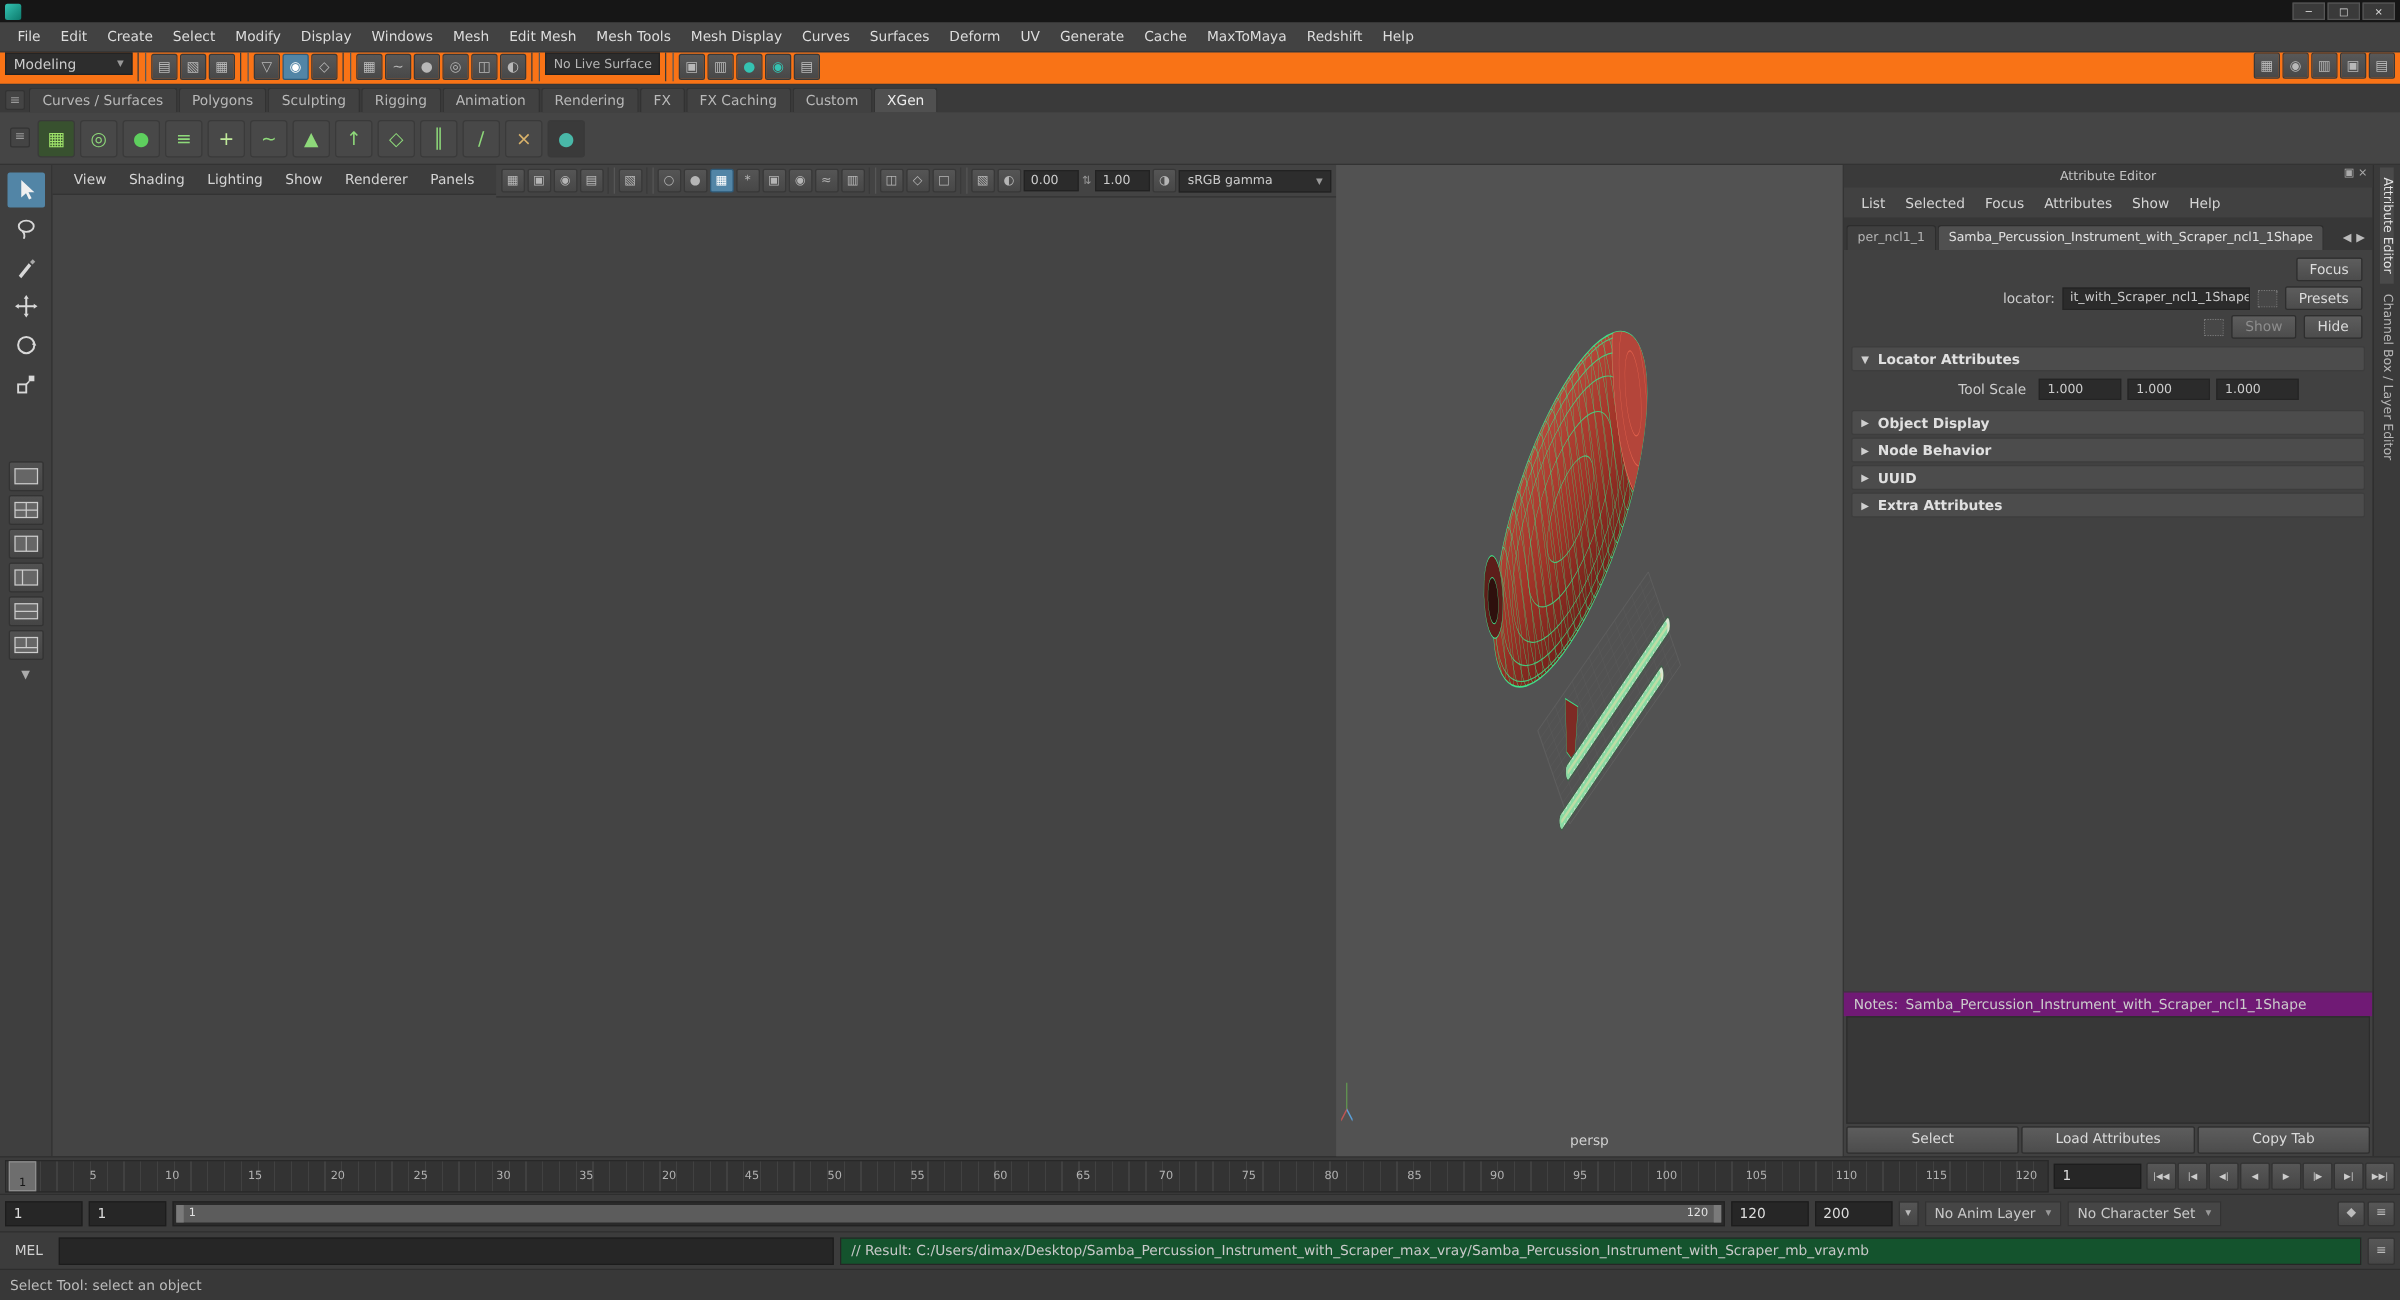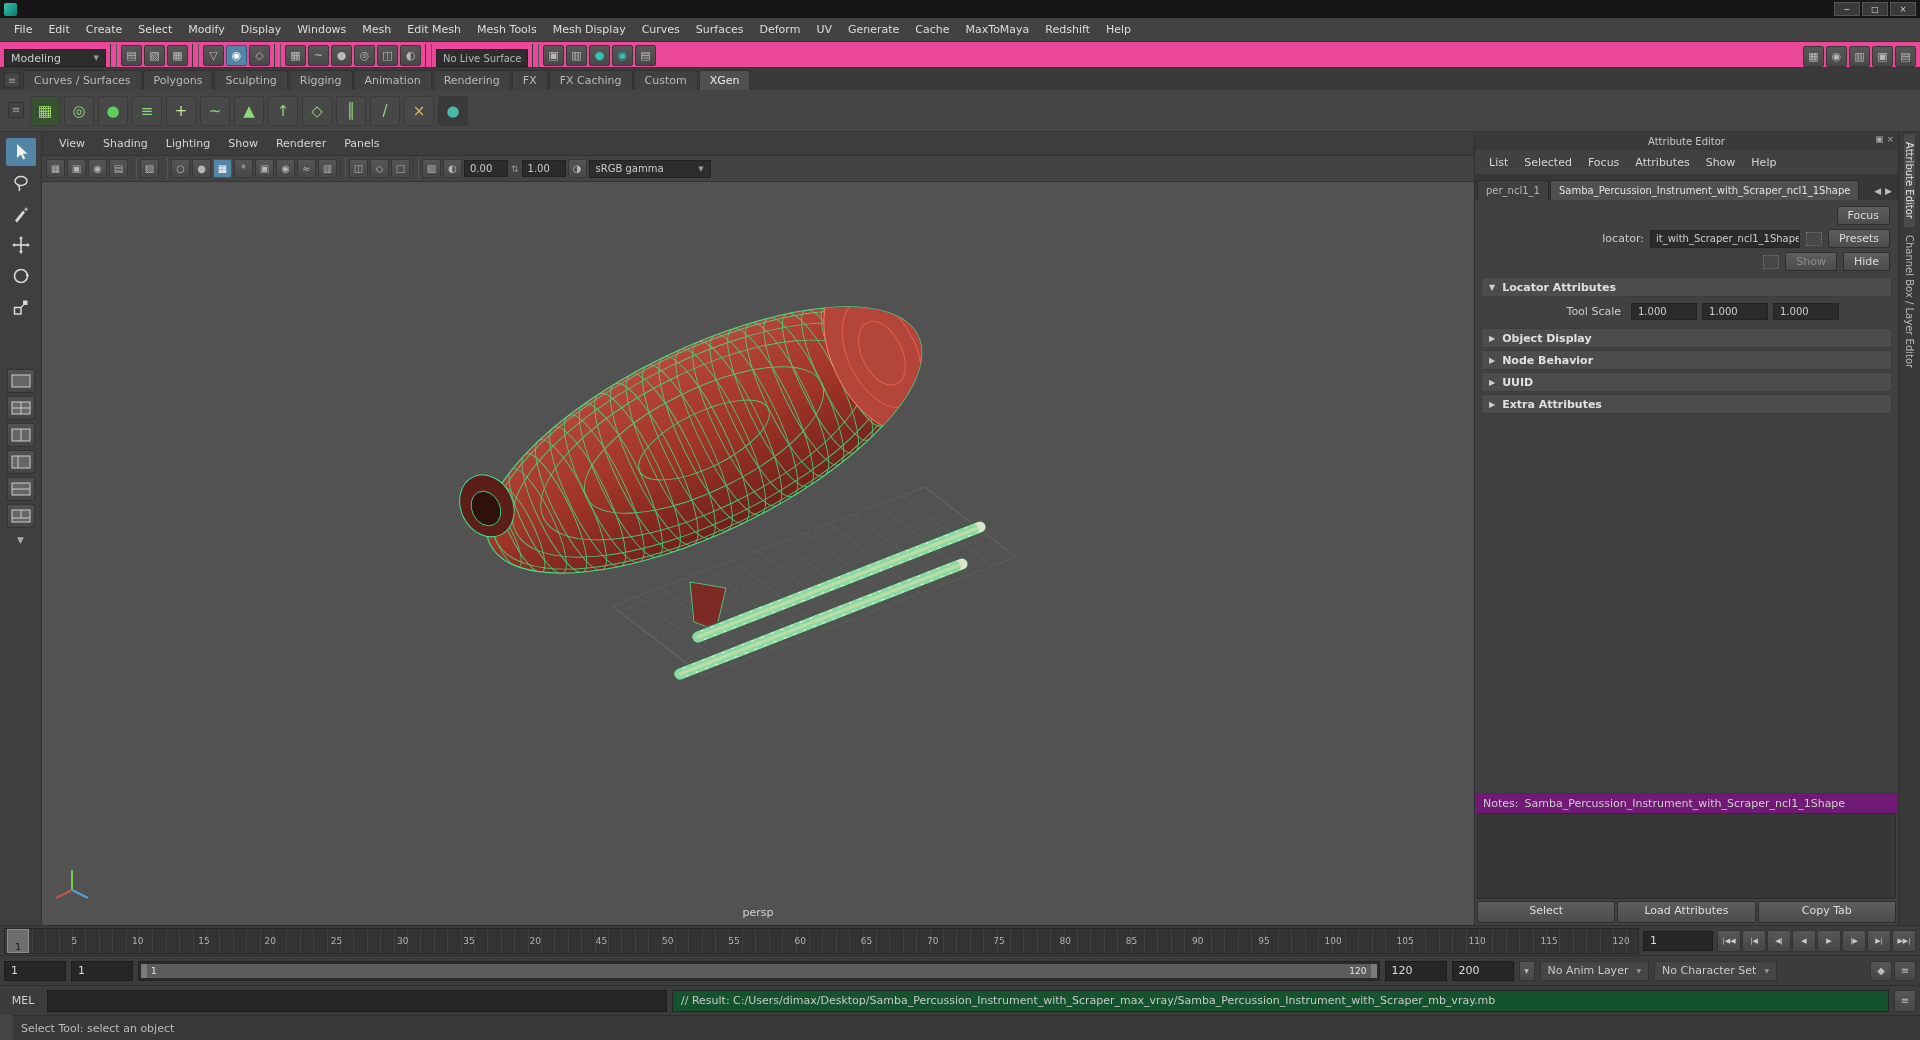--- a/index.html
+++ b/index.html
@@ -13,21 +13,21 @@
   .app-icon { width:13px; height:13px; border-radius:2px; background:linear-gradient(135deg,#35c3b2,#0c7a6c); flex:0 0 13px; }
   .title-text { white-space:nowrap; overflow:hidden; }
   .win-controls { margin-left:auto; display:flex; gap:2px; }
   .win-btn { width:26px; height:14px; background:#3a3a3a; border:1px solid #555; color:#ddd; font-size:8px; display:flex; align-items:center; justify-content:center; }
 
   
   .menubar { height:24px; background:#424242; border-bottom:1px solid #343434; display:flex; align-items:center; padding:0 6px; flex:0 0 24px; }
   .menu-item { padding:3px 8px; color:#dddddd; white-space:nowrap; }
 
   
-  .statusline { height:26px; background:#ec4899; border-bottom:1px solid #363636; display:flex; align-items:flex-end; padding:0 4px; gap:2px; flex:0 0 26px; }
+  .statusline { height:26px; background:#f97316; border-bottom:1px solid #363636; display:flex; align-items:flex-start; padding:0 4px; gap:2px; flex:0 0 26px; }
   .menuset { width:102px; height:18px; background:#2d2d2d; border:1px solid #222; display:flex; align-items:center; justify-content:space-between; padding:0 6px; color:#ccc; }
   .menuset .arr { font-size:7px; color:#999; }
   .sl-icons { display:flex; align-items:center; gap:2px; }
   .sl-icon { width:21px; height:21px; background:linear-gradient(#585858,#484848); border:1px solid #383838; border-radius:2px; display:flex; align-items:center; justify-content:center; font-size:11px; color:#b8b8b8; }
   .sl-icon.divider { width:7px; height:23px; background:none; border:none; border-left:1px solid #3a3a3a; border-right:1px solid #585858; border-radius:0; margin:0 2px; }
   .sl-icon.active { background:#5285a6; border-color:#2e5a78; color:#fff; }
   .live-field { width:92px; height:18px; background:#2d2d2d; border:1px solid #222; display:flex; align-items:center; padding:0 6px; color:#b5b5b5; font-size:10px; white-space:nowrap; }
   .sl-spacer { flex:1; }
 
   
@@ -43,21 +43,21 @@
 
   .toolbox { width:42px; background:#3f3f3f; border-right:1px solid #323232; display:flex; flex-direction:column; align-items:center; padding-top:6px; gap:3px; flex:0 0 42px; }
   .tool { width:30px; height:28px; display:flex; align-items:center; justify-content:center; border-radius:2px; }
   .tool.active { background:#5285a6; }
   .tool svg { width:20px; height:20px; }
   .tool-gap { height:42px; }
   .layout-btn { width:28px; height:24px; background:linear-gradient(#525252,#454545); border:1px solid #333; border-radius:2px; display:flex; align-items:center; justify-content:center; }
   .layout-btn svg { width:22px; height:16px; }
   .tool-more { color:#aaa; font-size:9px; margin-top:4px; }
 
-  .viewport { flex:1; display:flex; flex-direction:column; min-width:0; }
+  .viewport { flex:1; display:flex; flex-direction:row; min-width:0; }
   .vp-menubar { height:24px; background:#3d3d3d; border-bottom:1px solid #333; display:flex; align-items:center; padding:0 8px; flex:0 0 24px; }
   .vp-menu-item { padding:2px 9px; color:#d5d5d5; }
   .vp-toolbar { height:26px; background:#434343; border-bottom:1px solid #333; display:flex; align-items:center; padding:0 4px; gap:2px; flex:0 0 26px; }
   .vp-icon { width:19px; height:19px; background:linear-gradient(#555,#474747); border:1px solid #383838; border-radius:2px; display:flex; align-items:center; justify-content:center; font-size:10px; color:#b5b5b5; }
   .vp-icon.divider { width:6px; height:21px; background:none; border:none; border-left:1px solid #3a3a3a; border-right:1px solid #565656; border-radius:0; margin:0 1px; }
   .vp-icon.active { background:#5285a6; border-color:#2e5a78; color:#fff; }
   .vp-field { width:44px; height:17px; background:#2b2b2b; border:1px solid #222; display:flex; align-items:center; padding:0 5px; color:#ccc; font-size:10px; }
   .vp-spin { font-size:9px; color:#999; padding:0 1px; }
   .vp-dropdown { width:122px; height:18px; background:#2d2d2d; border:1px solid #222; display:flex; align-items:center; justify-content:space-between; padding:0 6px; color:#ccc; font-size:10px; }
   .vp-dropdown .arr { font-size:7px; color:#999; }
@@ -126,21 +126,21 @@
   .rl-icon { width:22px; height:20px; background:linear-gradient(#575757,#464646); border:1px solid #333; border-radius:2px; display:flex; align-items:center; justify-content:center; color:#bbb; font-size:10px; }
 
   
   .commandline { height:30px; flex:0 0 30px; background:#3c3c3c; border-top:1px solid #2e2e2e; display:flex; align-items:center; gap:5px; padding:0 4px; }
   .mel-label { width:38px; text-align:center; color:#cfcfcf; }
   .mel-input { width:620px; height:22px; background:#262626; border:1px solid #1c1c1c; }
   .mel-result { flex:1; height:22px; background:#14532d; border:1px solid #262626; display:flex; align-items:center; padding:0 8px; color:#c9c9c9; white-space:nowrap; overflow:hidden; font-size:11px; }
   .cmd-icon { width:22px; height:22px; background:linear-gradient(#575757,#464646); border:1px solid #333; border-radius:2px; display:flex; align-items:center; justify-content:center; color:#bbb; font-size:10px; }
 
   
-  .helpline { height:25px; flex:0 0 25px; background:#383838; border-top:1px solid #2d2d2d; display:flex; align-items:center; padding:0 8px; color:#bcbcbc;margin-left:13px; }
+  .helpline { height:25px; flex:0 0 25px; background:#383838; border-top:1px solid #2d2d2d; display:flex; align-items:center; padding:0 8px; color:#bcbcbc; }
 </style>
 </head>
 <body>
 
 <div class="app">
 
   <div class="titlebar">
     <div class="app-icon"></div>
     <div class="win-controls">
       <div class="win-btn">─</div>

